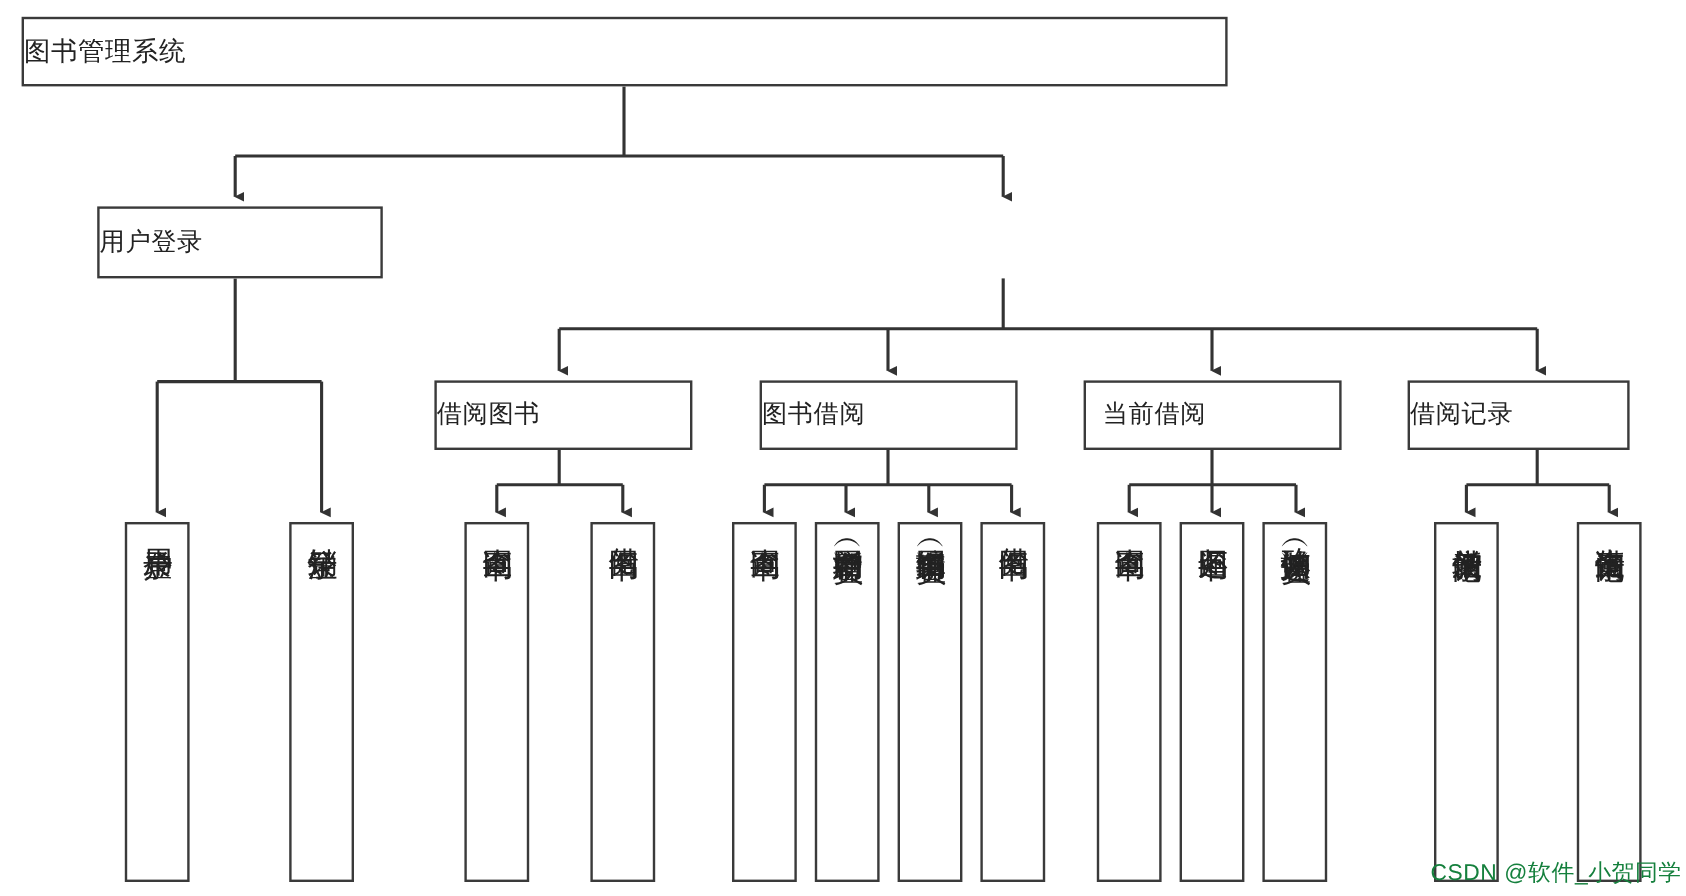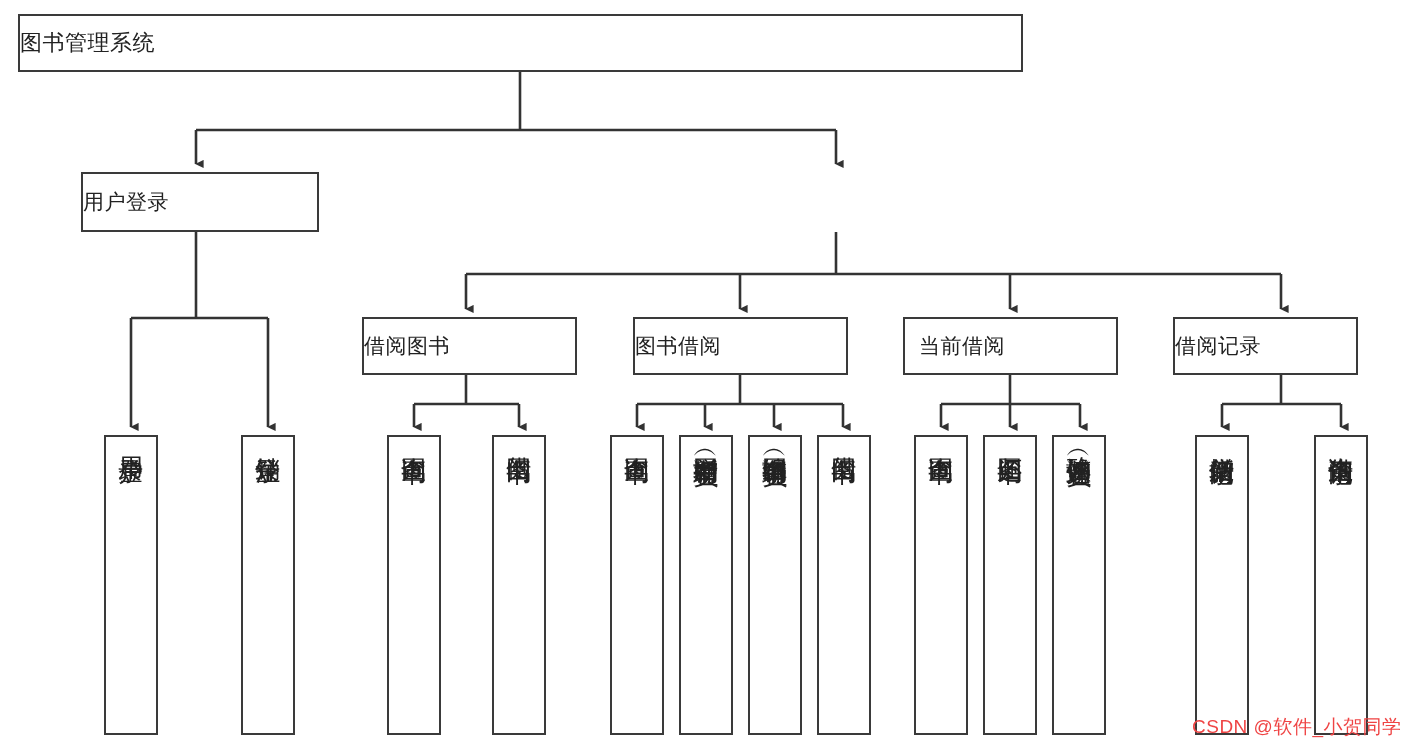--- a/index.html
+++ b/index.html
@@ -57,21 +57,21 @@
     text-orientation: upright;
     font-size: 25px;
     line-height: 1.22;
     letter-spacing: 1px;
     white-space: pre;
     text-align: left;
   }
   .watermark {
     position: absolute;
     font-size: 19px;
-    color: #ef4444;
+    color: #15803d;
     letter-spacing: 0.5px;
     white-space: pre;
     font-family: "Liberation Sans", "DejaVu Sans", sans-serif;
   }
 </style>
 </head>
 <body>
 
 <div id="stage">
 

